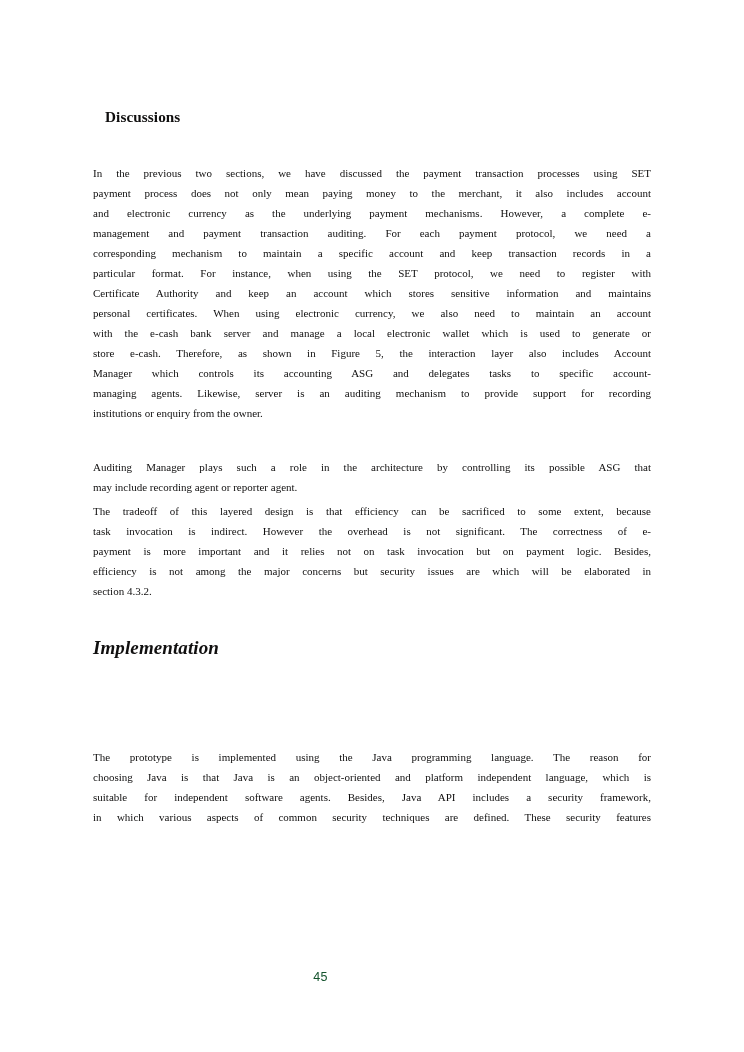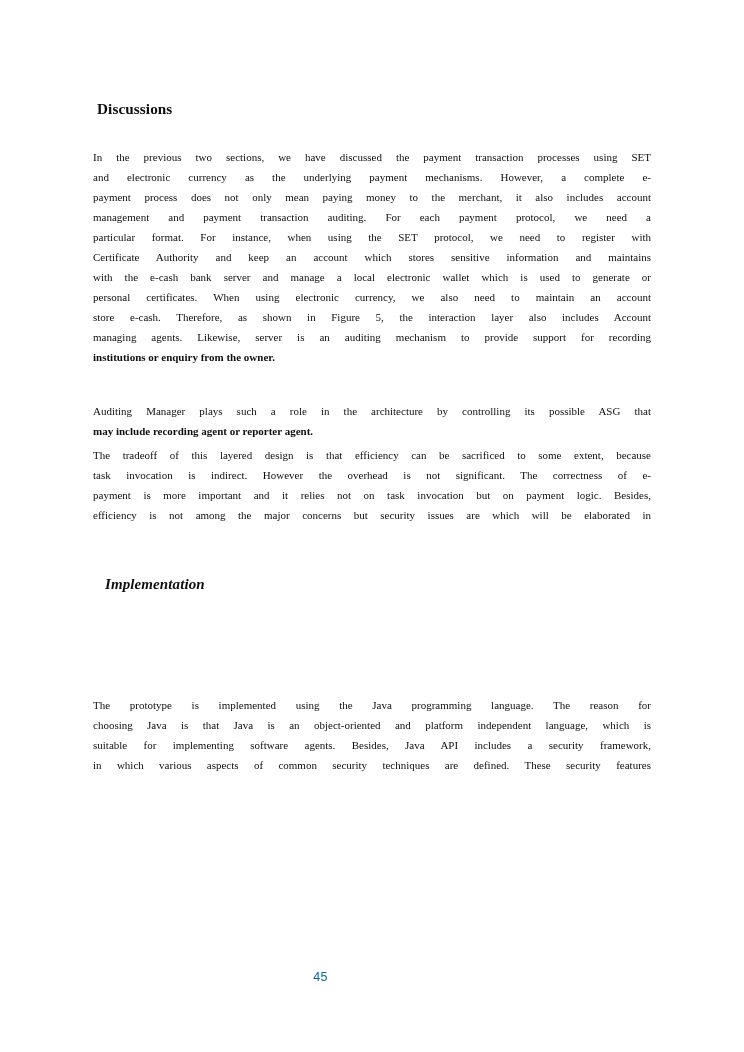--- a/index.html
+++ b/index.html
@@ -21,29 +21,29 @@
     left: 89px;
     top: 88px;
     width: 566px;
   }
 
   
   .h-bold {
     font-size: 15.2px;
     font-weight: bold;
     line-height: 26px;
-    margin: 8px;
+    margin: 16px;
     letter-spacing: 0.1px;
   }
   .h-bold-italic {
-    font-size: 15px;
+    font-size: 19px;
     font-weight: bold;
     font-style: italic;
     line-height: 26px;
-    margin: 16px;
+    margin: 4px;
     letter-spacing: 0.1px;
   }
 
   
   .para {
     margin: 4px;
     font-size: 11px;
     line-height: 20px;
   }
   .para .ln {
@@ -54,91 +54,93 @@
   .para .ln.j {
     text-align: justify;
     text-align-last: justify;
     white-space: normal;
   }
   
   .para .ln.last {
     text-align: center;
     text-align-last: left;
     white-space: pre;
-    font-weight: bold;
   }
 
   
   .gap1 { height: 26px; }
   .gap2 { height: 52px; }
   .gap-sm { height: 13px; }
 
   
   .page-number {
     position: absolute;
     left: 0;
     top: 970px;
     width: 641px;
     text-align: center;
     font-family: "Liberation Sans", "DejaVu Sans", sans-serif;
     font-size: 12.5px;
-    color: #0369a1;
+    color: #14532d;
     letter-spacing: 0.3px;
   }
 </style>
 </head>
 <body>
 
 <div class="page">
   <div class="content">
 
     <div class="h-bold">Discussions</div>
     <div class="gap-sm"></div>
 
     <div class="para">
       <span class="ln j">In the previous two sections, we have discussed the payment transaction processes using SET</span>
+      <span class="ln j">payment process does not only mean paying money to the merchant, it also includes account</span>
       <span class="ln j">and electronic currency as the underlying payment mechanisms. However, a complete e-</span>
-      <span class="ln j">payment process does not only mean paying money to the merchant, it also includes account</span>
       <span class="ln j">management and payment transaction auditing. For each payment protocol, we need a</span>
+      <span class="ln j">corresponding mechanism to maintain a specific account and keep transaction records in a</span>
       <span class="ln j">particular format. For instance, when using the SET protocol, we need to register with</span>
       <span class="ln j">Certificate Authority and keep an account which stores sensitive information and maintains</span>
+      <span class="ln j">personal certificates. When using electronic currency, we also need to maintain an account</span>
       <span class="ln j">with the e-cash bank server and manage a local electronic wallet which is used to generate or</span>
-      <span class="ln j">personal certificates. When using electronic currency, we also need to maintain an account</span>
       <span class="ln j">store e-cash. Therefore, as shown in Figure 5, the interaction layer also includes Account</span>
+      <span class="ln j">Manager which controls its accounting ASG and delegates tasks to specific account-</span>
       <span class="ln j">managing agents. Likewise, server is an auditing mechanism to provide support for recording</span>
       <span class="ln last">institutions or enquiry from the owner.</span>
     </div>
 
     <div class="gap1"></div>
 
     <div class="para">
       <span class="ln j">Auditing Manager plays such a role in the architecture by controlling its possible ASG that</span>
       <span class="ln last">may include recording agent or reporter agent.</span>
     </div>
 
     <div class="para">
       <span class="ln j">The tradeoff of this layered design is that efficiency can be sacrificed to some extent, because</span>
       <span class="ln j">task invocation is indirect. However the overhead is not significant. The correctness of e-</span>
       <span class="ln j">payment is more important and it relies not on task invocation but on payment logic. Besides,</span>
       <span class="ln j">efficiency is not among the major concerns but security issues are which will be elaborated in</span>
+      <span class="ln last">section 4.3.2.</span>
     </div>
 
     <div class="gap1"></div>
 
     <div class="h-bold-italic">Implementation</div>
 
     <div class="gap1"></div>
 
 
     <div class="gap2"></div>
 
     <div class="para">
       <span class="ln j"> The prototype is implemented using the Java programming language. The reason for</span>
       <span class="ln j">choosing Java is that Java is an object-oriented and platform independent language, which is</span>
-      <span class="ln j">suitable for implementing software agents. Besides, Java API includes a security framework,</span>
+      <span class="ln j">suitable for independent software agents. Besides, Java API includes a security framework,</span>
       <span class="ln j">in which various aspects of common security techniques are defined. These security features</span>
 
     </div>
 
   </div>
 
   <div class="page-number">45</div>
 </div>
 
 </body></html>

